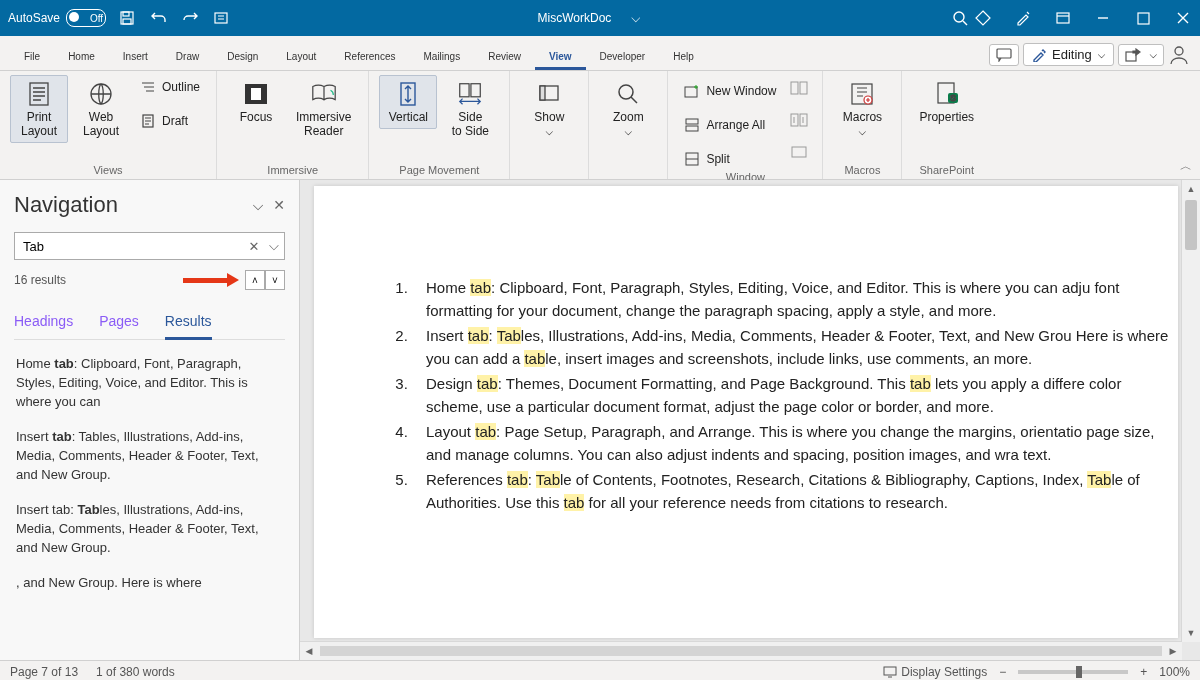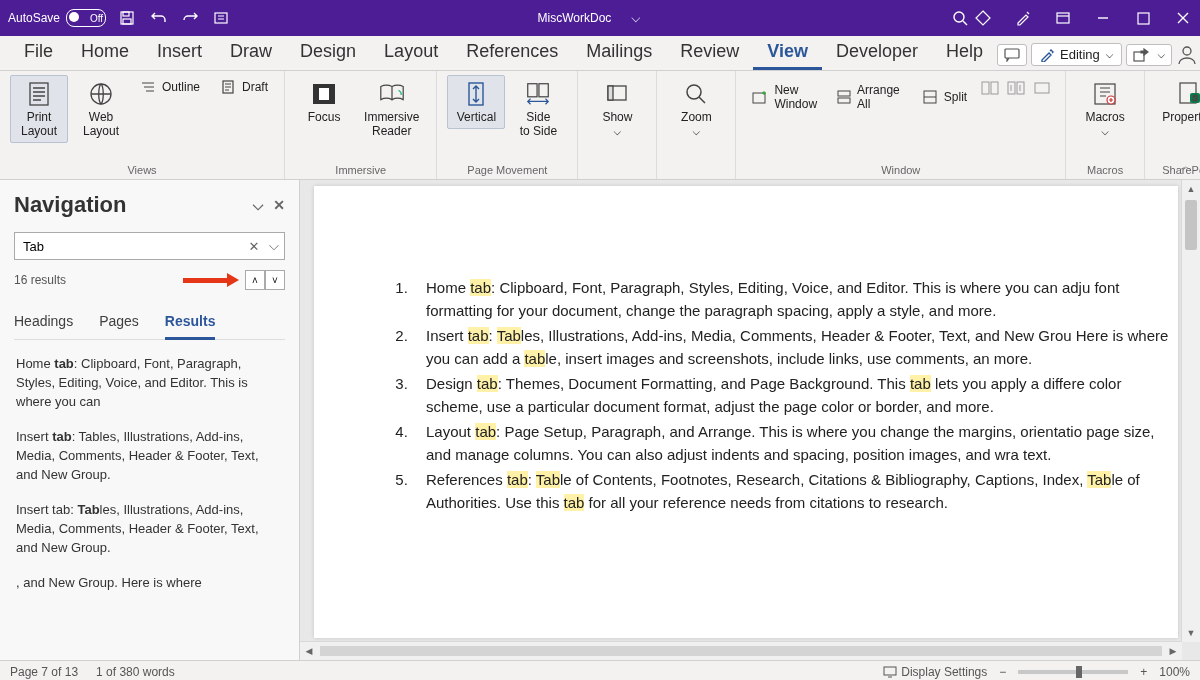--- a/index.html
+++ b/index.html
@@ -1,59 +1,59 @@
 <!DOCTYPE html>
 <html><head>
 <meta charset="utf-8">
 <style>
 html,body{margin:0;padding:0;font-family:"Segoe UI",Arial,sans-serif;font-size:13px;color:#222;background:#fff;overflow:hidden;width:1200px;height:680px}
-.titlebar{background:#4c1d95;color:#fff;height:36px;display:flex;align-items:center;padding:0 8px;font-size:12px}
+.titlebar{background:#0369a1;color:#fff;height:36px;display:flex;align-items:center;padding:0 8px;font-size:12px}
 .titlebar .autosave{display:flex;align-items:center;gap:6px;margin-right:12px}
 .titlebar .toggle{width:34px;height:16px;border:1px solid #fff;border-radius:8px;position:relative;display:inline-flex;align-items:center;padding:0 2px;font-size:10px;justify-content:flex-end}
 .titlebar .toggle::before{content:"";width:10px;height:10px;background:#fff;border-radius:50%;position:absolute;left:2px;top:2px}
 .titlebar .qat{display:flex;gap:14px;align-items:center}
 .titlebar .qat .qbtn{width:18px;height:18px;display:flex;align-items:center;justify-content:center;cursor:pointer}
 .titlebar .doc-title{flex:1;text-align:left;display:flex;justify-content:center;align-items:center;gap:20px}
 .titlebar .searchbox{width:28px;height:20px;display:flex;align-items:center;justify-content:center}
 .titlebar .win-controls{display:flex;gap:22px;align-items:center;margin-left:auto}
 .titlebar .win-controls .wbtn{width:18px;height:18px;display:flex;align-items:center;justify-content:center;cursor:pointer}
 .ribbon-tabs{background:#f3f2f1;border-bottom:1px solid #d0d0d0;height:34px;display:flex;align-items:flex-end;padding:0 10px;gap:0}
-.ribbon-tabs .tab{padding:6px 14px 8px;cursor:pointer;color:#333;font-size:18px}
+.ribbon-tabs .tab{padding:6px 14px 8px;cursor:pointer;color:#333;font-size:10px}
 .ribbon-tabs .tab.active{color:#2b579a;border-bottom:3px solid #2b579a;padding-bottom:5px;font-weight:700}
 .ribbon-tabs .right-tools{margin-left:auto;display:flex;gap:4px;align-items:center;padding-bottom:4px}
 .rt-btn{border:1px solid #bfbfbf;border-radius:3px;padding:3px 8px;display:flex;align-items:center;gap:6px;cursor:pointer;background:#fff;font-size:13px}
 .rt-btn.icononly{padding:3px 6px}
 .ribbon{background:#f3f2f1;height:108px;display:flex;border-bottom:1px solid #d0d0d0;position:relative}
 .rgroup{border-right:1px solid #dcdcdc;padding:4px 10px 0;display:flex;flex-direction:column;align-items:center}
 .rgroup .body{flex:1;display:flex;align-items:flex-start;gap:4px}
 .rgroup .label{font-size:11px;color:#666;padding:2px 0 3px}
 .bigbtn{display:flex;flex-direction:column;align-items:center;justify-content:flex-start;padding:4px 6px;cursor:pointer;text-align:center;font-size:12px;min-width:44px;border:1px solid transparent;border-radius:2px}
 .bigbtn.selected{background:#e0e4ea;border:1px solid #b8c2d0}
 .bigbtn .ic{width:28px;height:28px;margin-bottom:2px;display:flex;align-items:center;justify-content:center}
 .bigbtn .txt{line-height:14px}
-.smallstack{display:flex;flex-direction:row;gap:8px;padding-top:2px}
+.smallstack{display:flex;flex-direction:column;gap:14px;padding-top:2px}
 .smallbtn{display:flex;align-items:center;gap:6px;padding:2px 6px;cursor:pointer;font-size:12px}
 .smallbtn .ic{width:16px;height:16px;display:flex;align-items:center;justify-content:center}
 .collapse-chevron{position:absolute;right:8px;bottom:4px;cursor:pointer;color:#666;font-size:12px}
 .workspace{display:flex;height:calc(680px - 36px - 34px - 108px - 22px)}
 .navpane{width:300px;background:#f8f8f8;border-right:1px solid #d0d0d0;display:flex;flex-direction:column;padding:12px 14px 0;box-sizing:border-box}
-.navpane h2{margin:0 0 14px;font-weight:700;font-size:22px;color:#333;display:flex;align-items:center}
+.navpane h2{margin:0 0 14px;font-weight:400;font-size:22px;color:#333;display:flex;align-items:center}
 .navpane h2 .ctrls{margin-left:auto;display:flex;gap:10px;color:#666;font-size:14px}
 .navsearch{display:flex;border:1px solid #aaa;background:#fff;height:26px;align-items:center;margin-bottom:10px}
 .navsearch input{flex:1;border:none;outline:none;padding:0 8px;font-size:13px}
 .navsearch .x,.navsearch .dd{width:20px;text-align:center;cursor:pointer;color:#666;font-size:13px}
 .navresults-row{display:flex;align-items:center;font-size:12px;color:#555;margin-bottom:19px}
 .arrow-callout{width:56px;height:14px;margin-left:auto;margin-right:6px;position:relative}
 .arrow-callout::before{content:"";position:absolute;left:0;top:5px;width:44px;height:5px;background:#e53717}
 .arrow-callout::after{content:"";position:absolute;right:0;top:0;border-left:12px solid #e53717;border-top:7px solid transparent;border-bottom:7px solid transparent}
 .updown{display:flex}
 .updown button{width:20px;height:20px;border:1px solid #aaa;background:#fff;cursor:pointer;font-size:10px;padding:0;display:flex;align-items:center;justify-content:center}
 .navtabs{display:flex;gap:26px;border-bottom:1px solid #ddd;margin-bottom:8px}
-.navtabs .nt{padding:4px 0 8px;cursor:pointer;font-size:14px;color:#404040}
-.navtabs .nt.active{color:#2b579a;font-weight:700;border-bottom:3px solid #2b579a;margin-bottom:-1px}
+.navtabs .nt{padding:4px 0 8px;cursor:pointer;font-size:14px;color:#8b5cf6}
+.navtabs .nt.active{color:#2b579a;font-weight:400;border-bottom:3px solid #2b579a;margin-bottom:-1px}
 .reslist{flex:1;overflow-y:scroll;font-size:13px;line-height:19px;color:#333;padding-right:6px}
 .reslist .item{padding:6px 2px 10px;border-bottom:0}
 .reslist b{font-weight:700}
 .docarea{flex:1;background:#e8e8e8;position:relative;overflow:hidden}
 .vscroll{position:absolute;right:0;top:0;bottom:18px;width:18px;background:#f0f0f0;border-left:1px solid #d8d8d8}
 .vscroll .upbtn,.vscroll .dnbtn{height:18px;display:flex;align-items:center;justify-content:center;font-size:9px;color:#666;cursor:pointer}
 .vscroll .thumb{position:absolute;left:3px;right:3px;top:20px;height:50px;background:#c4c4c4;border-radius:2px}
 .hscroll{position:absolute;left:0;right:18px;bottom:0;height:18px;background:#f0f0f0;border-top:1px solid #d8d8d8;display:flex;align-items:center}
 .hscroll .lbtn,.hscroll .rbtn{width:18px;text-align:center;font-size:9px;color:#666;cursor:pointer}
 .hscroll .track{flex:1;height:10px;background:#d4d4d4;margin:0 2px;position:relative}

